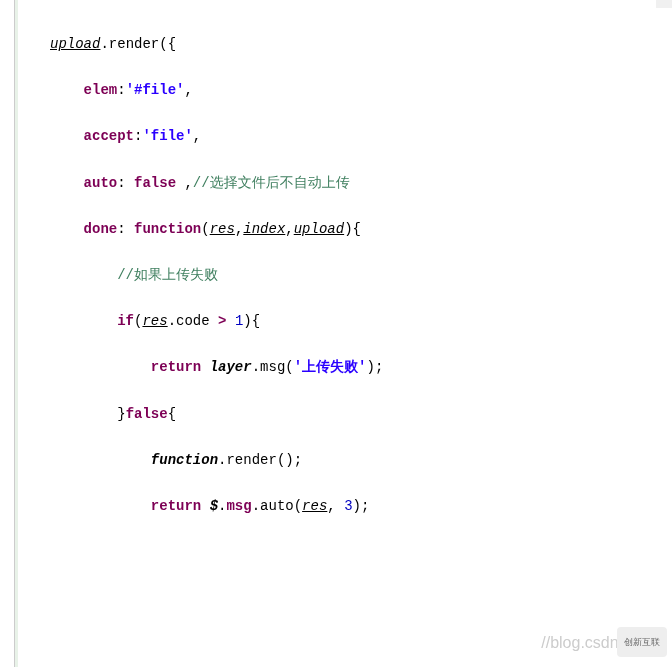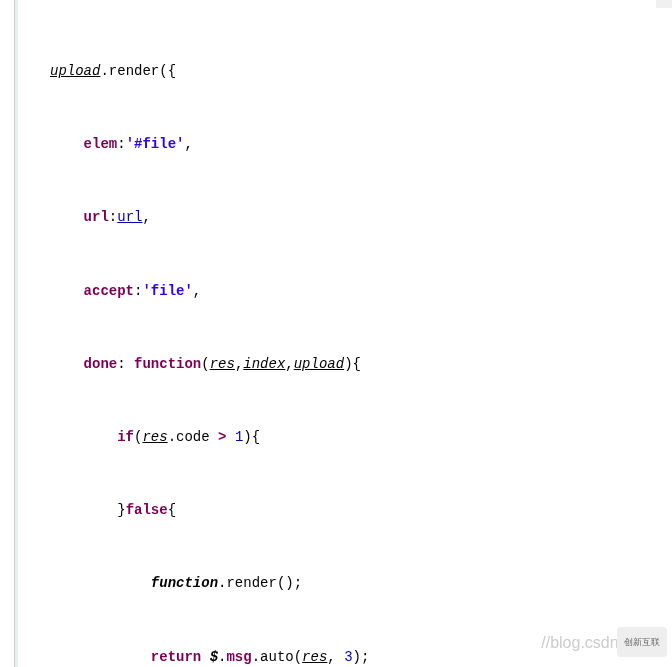--- a/index.html
+++ b/index.html
@@ -11,21 +11,21 @@
       height: 667px;
       position: relative;
       overflow: hidden;
     }
     .code-area {
       padding: 10px 0 10px 50px;
       line-height: 1.65;
       white-space: pre;
       position: relative;
     }
-    .line { min-height: 22px; margin-top: 27px; }
+    .line { min-height: 22px; }
     .kw { color: #7d0055; font-weight: bold; }
     .str { color: #2a00ff; font-weight: bold; }
     .num { color: #0000c0; }
     .comment { color: #3f7f5f; }
     .prop { color: #7d0055; font-weight: bold; }
     .var-u { color: #0000c0; text-decoration: underline; }
     .ident-u { color: #000000; font-style: italic; text-decoration: underline; }
     .obj { color: #000000; font-style: italic; font-weight: bold; }
     .method { color: #000000; }
     .punct { color: #000000; }
@@ -80,24 +80,26 @@
 </head>
 <body>
 
 <div class="gutter-left"></div>
 <div class="gutter-bar"></div>
 <div class="scroll-track"></div>
 
 <div class="code-area">
 <div class="line"><span class="ident-u">upload</span><span class="punct">.</span><span class="method">render</span><span class="punct">({</span></div>
 <div class="line">    <span class="prop">elem</span><span class="punct">:</span><span class="str">'#file'</span><span class="punct">,</span></div>
-<div class="line">    <span class="prop">url</span><span class="punct">:</span><span class="var-u">url</span><span class="punct">,</span></div>
 <div class="line">    <span class="prop">accept</span><span class="punct">:</span><span class="str">'file'</span><span class="punct">,</span></div>
+<div class="line">    <span class="prop">auto</span><span class="punct">: </span><span class="kw">false</span><span class="punct"> ,</span><span class="comment">//选择文件后不自动上传</span></div>
 <div class="line">    <span class="prop">done</span><span class="punct">: </span><span class="kw">function</span><span class="punct">(</span><span class="ident-u">res</span><span class="punct">,</span><span class="ident-u">index</span><span class="punct">,</span><span class="ident-u">upload</span><span class="punct">){</span></div>
+<div class="line">        <span class="comment">//如果上传失败</span></div>
 <div class="line">        <span class="kw">if</span><span class="punct">(</span><span class="ident-u">res</span><span class="punct">.</span><span class="method">code</span><span class="punct"> </span><span class="kw">&gt;</span><span class="punct"> </span><span class="num">1</span><span class="punct">){</span></div>
+<div class="line">            <span class="kw">return</span><span class="punct"> </span><span class="obj">layer</span><span class="punct">.</span><span class="method">msg</span><span class="punct">(</span><span class="str">'上传失败'</span><span class="punct">);</span></div>
 <div class="line">        <span class="punct">}</span><span class="kw">false</span><span class="punct">{</span></div>
 <div class="line">            <span class="obj">function</span><span class="punct">.</span><span class="method">render</span><span class="punct">();</span></div>
 <div class="line">            <span class="kw">return</span><span class="punct"> </span><span class="obj">$</span><span class="punct">.</span><span class="kw">msg</span><span class="punct">.</span><span class="method">auto</span><span class="punct">(</span><span class="ident-u">res</span><span class="punct">, </span><span class="num">3</span><span class="punct">);</span></div>
 <div class="line"> </div>
 
 
 
 
 
 

